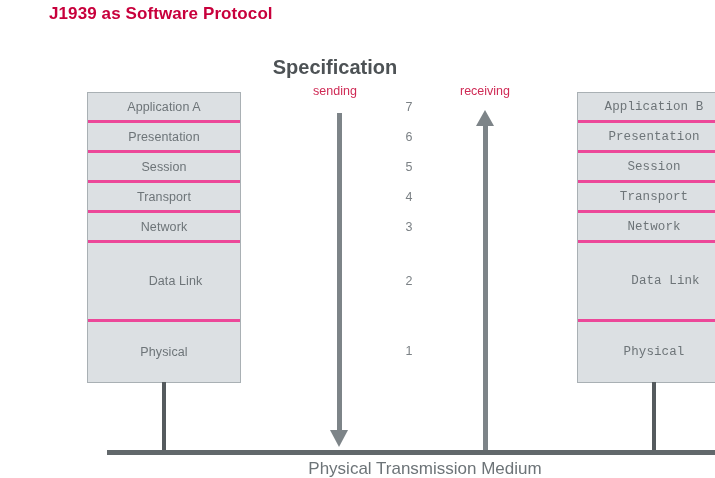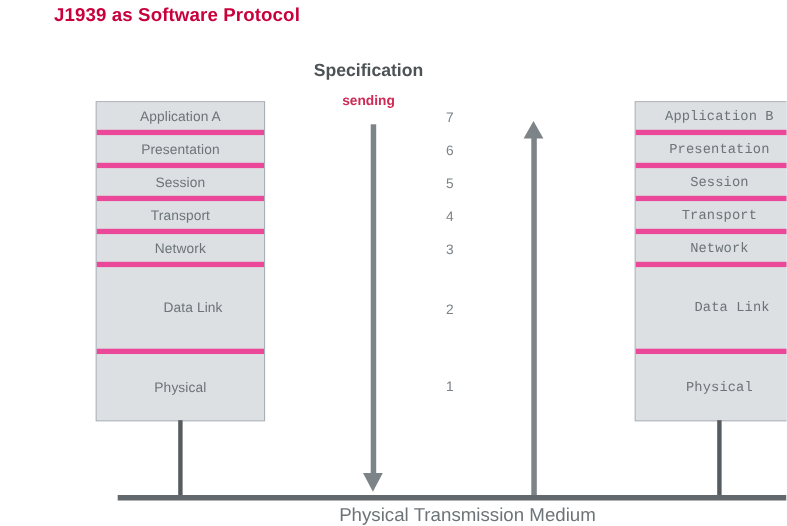--- a/index.html
+++ b/index.html
@@ -28,30 +28,30 @@
     font-size: 17px;
     font-weight: bold;
     color: #c8003c;
     letter-spacing: 0.1px;
     white-space: nowrap;
   }
 
   
   .col-head {
     position: absolute;
-    font-size: 16px;
+    font-size: 20px;
     font-weight: bold;
     color: #4d5255;
     white-space: nowrap;
     text-align: center;
   }
   .col-sub {
     position: absolute;
     font-size: 12.5px;
-    font-weight: bold;
+    font-weight: normal;
     color: #d6haha;
     white-space: nowrap;
     text-align: center;
   }
   .col-sub {
     color: #d1345b;
   }
   #head-spec   { left: 196px; top: 56px; width: 196px; }
   #head-abs    { left: 346px; top: 56px; width: 196px; }
   #sub-sending   { left: 196px; top: 84px; width: 196px; color: #cf2a55; }
@@ -66,21 +66,21 @@
     box-sizing: border-box;
     background: #dce0e3;
   }
   #stack-left  { left: 46px; }
   #stack-right { left: 536px; font-family: Liberation Mono, monospace; }
 
   .layer {
     position: relative;
     box-sizing: border-box;
     background: #dce0e3;
-    border-bottom: 5px solid #ec4899;
+    border-bottom: 3px solid #ec4899;
     display: flex;
     align-items: center;
     justify-content: center;
     color: #6d7478;
     font-size: 12.5px;
     letter-spacing: 0.1px;
   }
   .layer:last-child { border-bottom: none; }
   .layer.h30 { height: 30px; }
   .layer.h79 { height: 79px; padding-left: 23px; }
@@ -166,20 +166,21 @@
 </head>
 <body>
 
 <div id="canvas">
 
   <div class="page-title">J1939 as Software Protocol</div>
 
   <div class="col-head" id="head-spec">Specification</div>
   <div class="col-sub" id="sub-sending">sending</div>
 
+  <div class="col-sub" id="sub-receiving">receiving</div>
 
   <div class="stack" id="stack-left">
     <div class="layer h30">Application A</div>
     <div class="layer h30">Presentation</div>
     <div class="layer h30">Session</div>
     <div class="layer h30">Transport</div>
     <div class="layer h30">Network</div>
     <div class="layer h79">Data Link</div>
     <div class="layer h60">Physical</div>
   </div>

